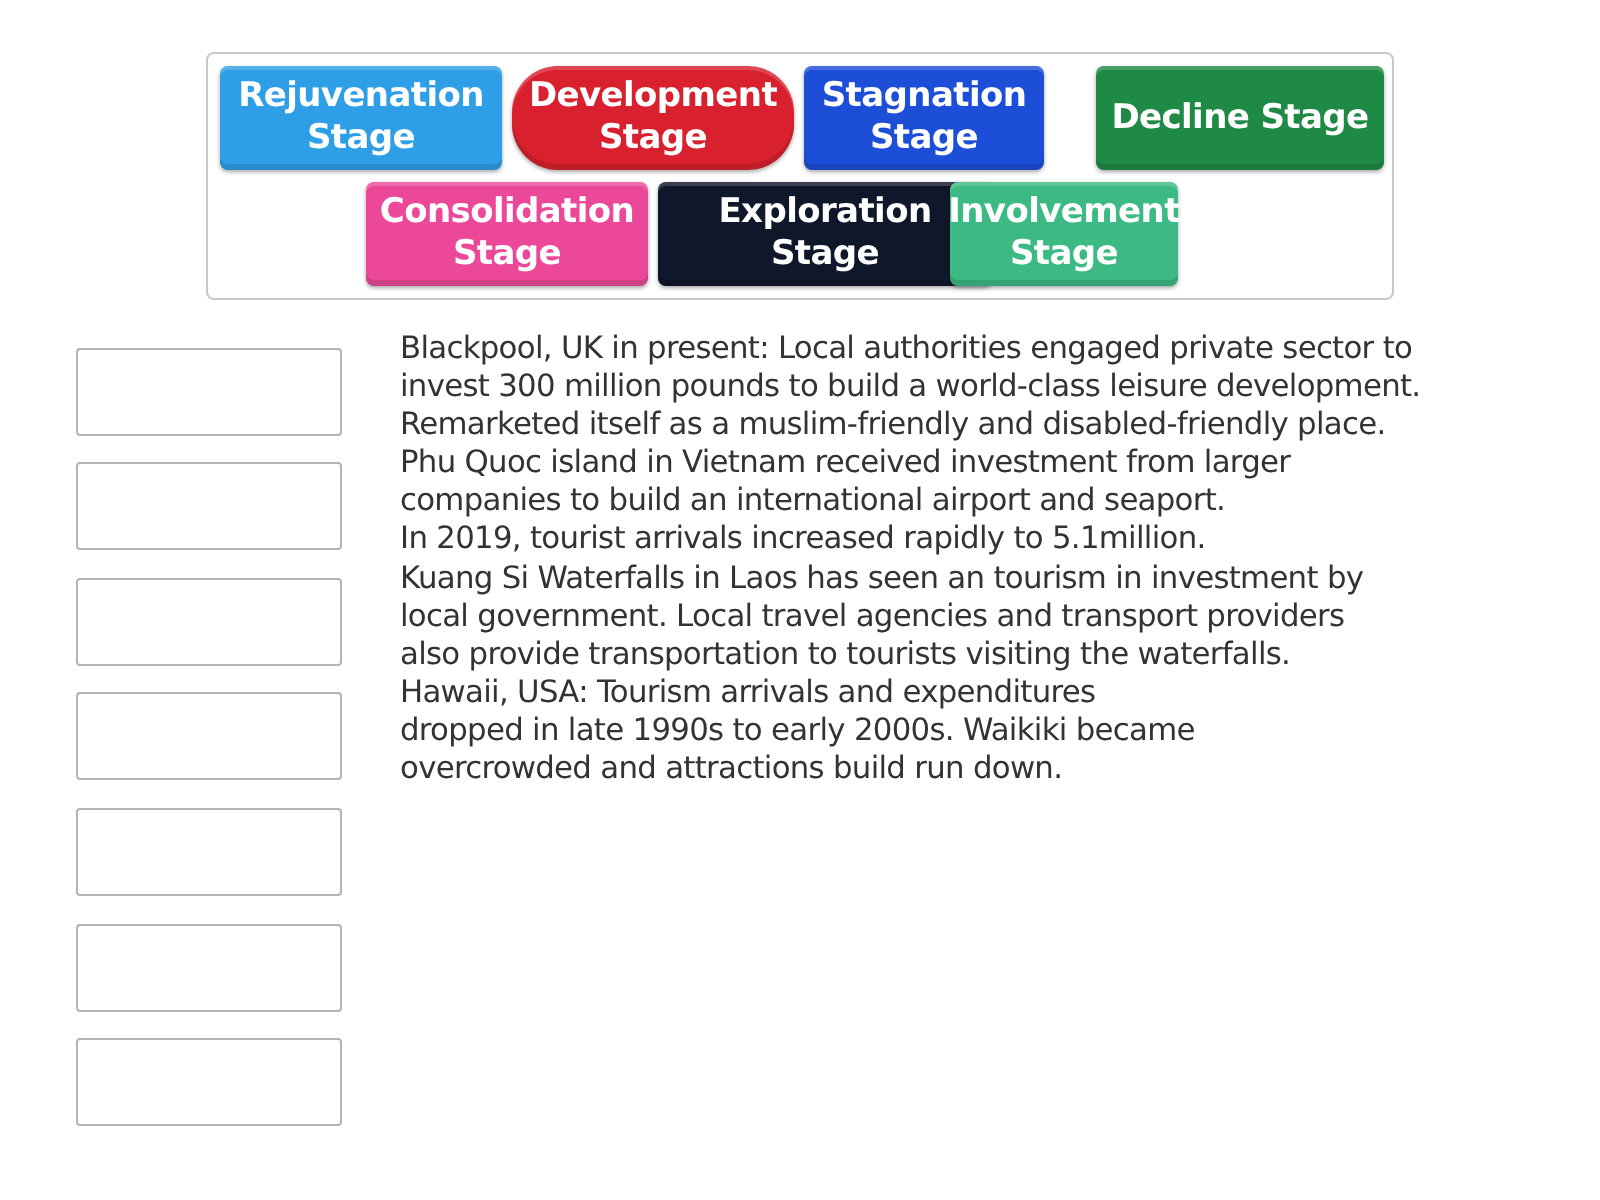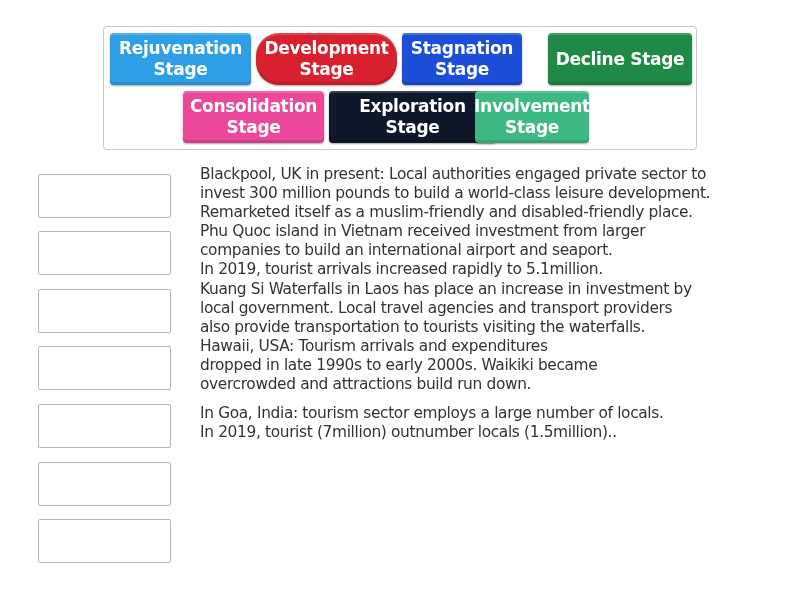--- a/index.html
+++ b/index.html
@@ -75,33 +75,31 @@
 Remarketed itself as a muslim-friendly and disabled-friendly place.</div>
 </div>
 <div class="row" style="top:231px;">
   <div class="drop"></div>
   <div class="desc" style="top:-9px;">Phu Quoc island in Vietnam received investment from larger
 companies to build an international airport and seaport.
 In 2019, tourist arrivals increased rapidly to 5.1million.</div>
 </div>
 <div class="row" style="top:289px;">
   <div class="drop"></div>
-  <div class="desc" style="top:-9px;">Kuang Si Waterfalls in Laos has place an increase in investment by
+  <div class="desc" style="top:-9px;">Kuang Si Waterfalls in Laos has seen an tourism in investment by
 local government. Local travel agencies and transport providers
 also provide transportation to tourists visiting the waterfalls.</div>
 </div>
 <div class="row" style="top:346px;">
   <div class="drop"></div>
   <div class="desc" style="top:-9px;">Hawaii, USA: Tourism arrivals and expenditures
 dropped in late 1990s to early 2000s. Waikiki became
 overcrowded and attractions build run down.</div>
 </div>
 <div class="row" style="top:404px;">
   <div class="drop"></div>
-  <div class="desc" style="top:0px;">In Goa, India: tourism sector employs a large number of locals.
-In 2019, tourist (7million) outnumber locals (1.5million)..</div>
 </div>
 <div class="row" style="top:462px;">
   <div class="drop"></div>
 </div>
 <div class="row" style="top:519px;">
   <div class="drop"></div>
 </div>
 
 </body></html>

